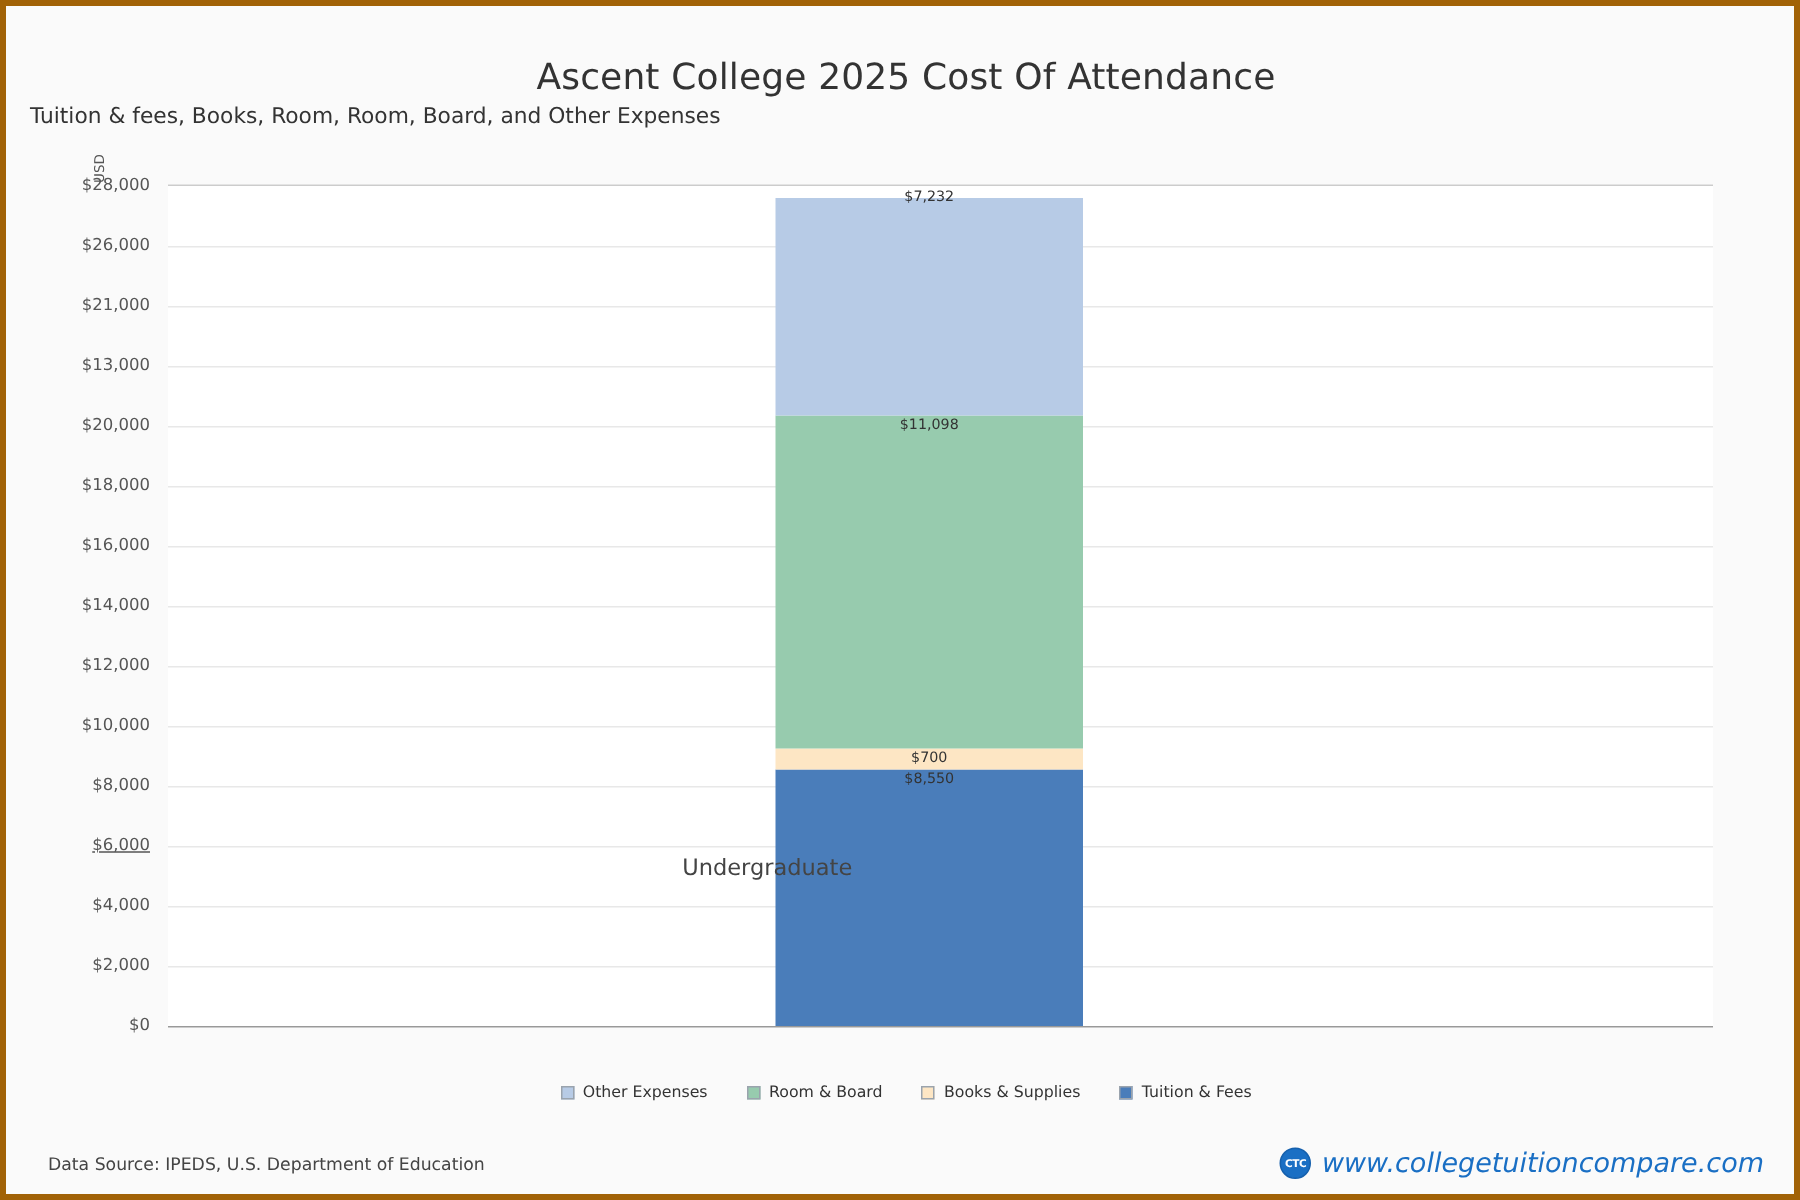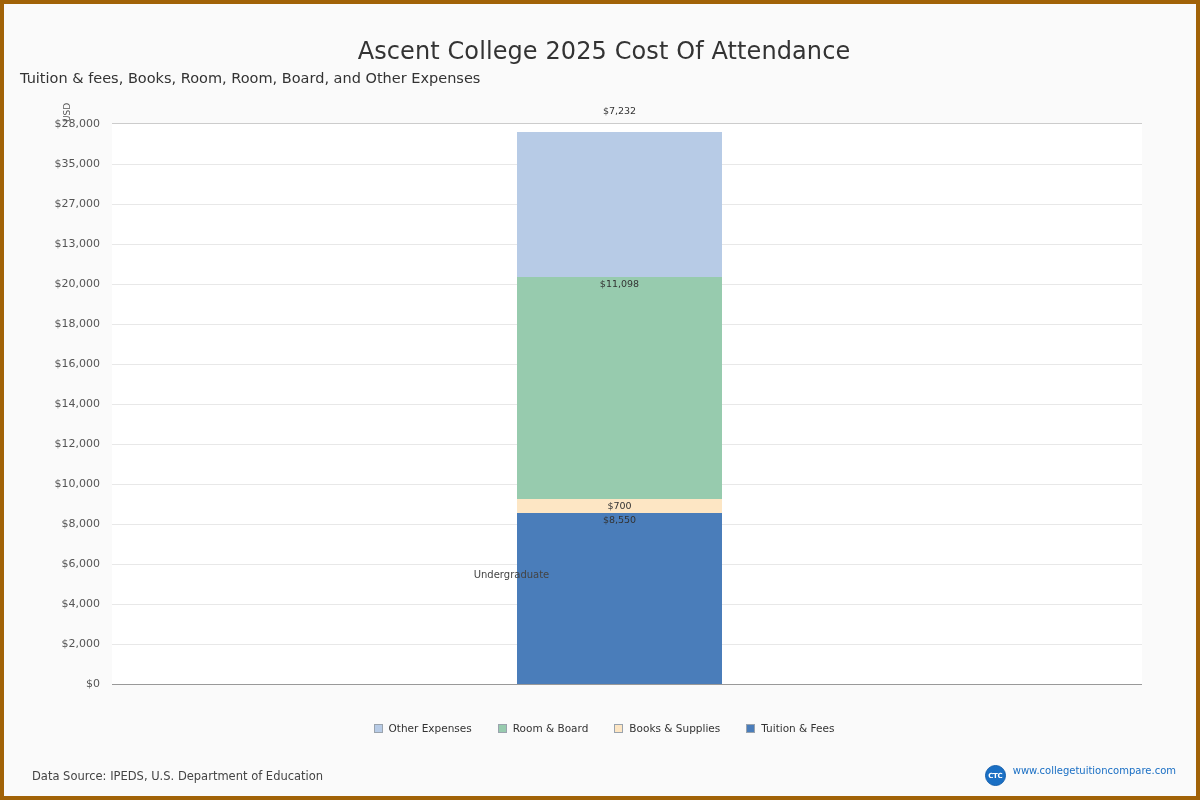--- a/index.html
+++ b/index.html
@@ -104,21 +104,21 @@
     color: #333;
     white-space: nowrap;
   }
   
   #xtick {
     position: absolute;
     left: 405px;
     top: 565px;
     width: 205px;
     text-align: center;
-    font-size: 10px;
+    font-size: 15px;
     color: #444;
   }
   
   #legend {
     position: absolute;
     left: 0;
     top: 718px;
     width: 1200px;
     display: flex;
     justify-content: center;
@@ -162,49 +162,50 @@
     color: #fff;
     font-size: 7px;
     font-weight: bold;
     display: flex;
     align-items: center;
     justify-content: center;
     letter-spacing: -0.3px;
     border: 1px solid #1560ad;
   }
   #brand-text {
-    font-size: 10px;
+    font-size: 18px;
     color: #1a6fc4;
+    font-style: italic;
   }
 </style>
 </head>
 <body>
 
 <div id="frame">
 
   <div id="title">Ascent College 2025 Cost Of Attendance</div>
   <div id="subtitle">Tuition &amp; fees, Books, Room, Room, Board, and Other Expenses</div>
 
   <div id="ylabel">USD</div>
 
   <div id="yticks">
       <div class="ytick-label" style="top: 679px;">$0</div>
       <div class="ytick-label" style="top: 639px;">$2,000</div>
       <div class="ytick-label" style="top: 599px;">$4,000</div>
-      <div class="ytick-label" style="top: 559px;">$6,000</div>
+      <div class="ytick-label" style="top: 559px; text-decoration: underline;">$6,000</div>
       <div class="ytick-label" style="top: 519px;">$8,000</div>
       <div class="ytick-label" style="top: 479px;">$10,000</div>
       <div class="ytick-label" style="top: 439px;">$12,000</div>
       <div class="ytick-label" style="top: 399px;">$14,000</div>
       <div class="ytick-label" style="top: 359px;">$16,000</div>
       <div class="ytick-label" style="top: 319px;">$18,000</div>
       <div class="ytick-label" style="top: 279px;">$20,000</div>
       <div class="ytick-label" style="top: 239px;">$13,000</div>
-      <div class="ytick-label" style="top: 199px;">$27,000</div>
-      <div class="ytick-label" style="top: 159px;">$35,000</div>
+      <div class="ytick-label" style="top: 199px;">$21,000</div>
+      <div class="ytick-label" style="top: 159px;">$26,000</div>
       <div class="ytick-label" style="top: 119px;">$28,000</div>
     </div>
 
   <div id="plot">
     <div id="grid">
         <div class="gridline" style="top: 520px;"></div>
         <div class="gridline" style="top: 480px;"></div>
         <div class="gridline" style="top: 440px;"></div>
         <div class="gridline" style="top: 400px;"></div>
         <div class="gridline" style="top: 360px;"></div>
@@ -218,21 +219,21 @@
         <div class="gridline" style="top: 40px;"></div>
       </div>
     <div id="bar-group">
         <div class="seg" title="Tuition &amp; Fees" style="height: 171px; bottom: 0px; background: rgb(74, 125, 186);"></div>
         <div class="seg-label" style="bottom: 159px;">$8,550</div>
         <div class="seg" title="Books &amp; Supplies" style="height: 14px; bottom: 171px; background: rgb(253, 230, 196);"></div>
         <div class="seg-label" style="bottom: 173px;">$700</div>
         <div class="seg" title="Room &amp; Board" style="height: 221.96px; bottom: 185px; background: rgb(151, 203, 174);"></div>
         <div class="seg-label" style="bottom: 394.96px;">$11,098</div>
         <div class="seg" title="Other Expenses" style="height: 144.64px; bottom: 406.96px; background: rgb(183, 203, 230);"></div>
-        <div class="seg-label" style="bottom: 568px;">$7,232</div>
+        <div class="seg-label" style="bottom: 547px;">$7,232</div>
       </div>
   </div>
 
   <div id="xtick">Undergraduate</div>
 
   <div id="legend">
       <div class="legend-item">
         <span class="legend-swatch" style="background: rgb(183, 203, 230);"></span>
         <span>Other Expenses</span>
       </div>

